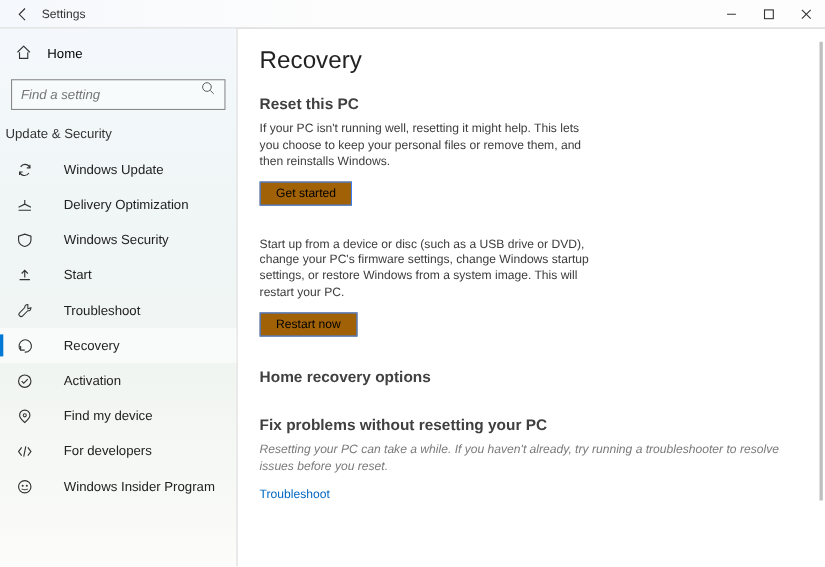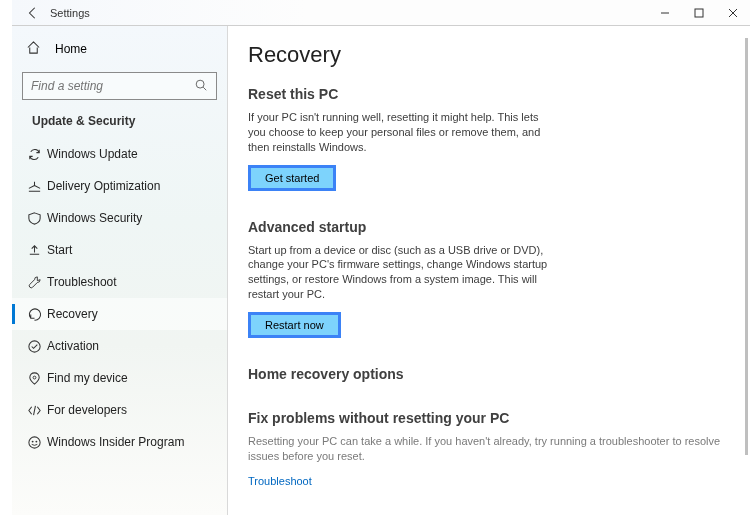--- a/index.html
+++ b/index.html
@@ -1,43 +1,43 @@
 <!DOCTYPE html>
 <html><head>
   <meta charset="utf-8">
   <style>
     * { margin: 0; padding: 0; box-sizing: border-box; font-family: "Segoe UI", Tahoma, sans-serif; }
     body { width: 750px; height: 515px; overflow: hidden; background: #fff; font-size: 12px; color: #000; }
-    .wrapper { display: flex; flex-direction: column; height: 100%; margin-left: 12px; }
+    .wrapper { display: flex; flex-direction: column; height: 100%; }
     .titlebar { display: flex; align-items: center; height: 26px; background: linear-gradient(90deg, #f5f8fc 0%, #fdfdfd 40%); border-bottom: 1px solid #cfcfcf; }
     .title-left { display: flex; align-items: center; gap: 10px; padding-left: 14px; }
     .title-left svg { display: block; }
     .title-text { font-size: 11px; color: #333; }
     .win-controls { margin-left: auto; display: flex; }
     .win-btn { width: 34px; height: 26px; display: flex; align-items: center; justify-content: center; cursor: pointer; }
     .win-btn svg { display: block; }
     .main { display: flex; flex: 1; min-height: 0; }
     .sidebar { width: 216px; background: linear-gradient(180deg, #f4f8fc 0%, #eff6f5 40%, #f1f5f2 65%, #fcfcfa 100%); border-right: 1px solid #d9d9d9; padding-top: 6px; display: flex; flex-direction: column; }
     .home-row { display: flex; align-items: center; gap: 14px; height: 34px; padding-left: 14px; cursor: pointer; }
     .home-row span { font-size: 12px; }
-    .search-box { margin: 6px 10px 14px 10px; border: 1px solid #8a8a8a; background: rgba(255,255,255,0.45); height: 28px; display: flex; align-items: center; padding: 0 8px; }
+    .search-box { margin: 6px 10px 14px 10px; border: 1px solid #8a8a8a; background: rgba(255,255,255,0.45); height: 28px; display: flex; padding: 0 8px; }
     .search-box input { flex: 1; background: transparent; border: 0; outline: 0; font-size: 12px; font-style: italic; color: #555; }
-    .section-title { padding: 0 14px 10px 20px; font-size: 12px; font-weight: 700; color: #333; }
+    .section-title { padding: 0 14px 10px 5px; font-size: 12px; font-weight: 400; color: #333; }
     .navlist { display: flex; flex-direction: column; }
-    .nav-item { display: flex; align-items: center; gap: 5px; height: 32px; padding-left: 14px; cursor: pointer; position: relative; font-size: 12px; color: #222; }
+    .nav-item { display: flex; align-items: center; gap: 28px; height: 32px; padding-left: 14px; cursor: pointer; position: relative; font-size: 12px; color: #222; }
     .nav-item.active { background: rgba(255,255,255,0.55); }
     .nav-item.active::before { content: ''; position: absolute; left: 0; top: 6px; bottom: 6px; width: 3px; background: #0078d4; }
     .nav-item .icn { width: 16px; height: 16px; display: flex; align-items: center; justify-content: center; }
     .content { flex: 1; padding: 16px 20px 0 20px; overflow-y: auto; position: relative; }
     .content h1 { font-weight: 400; font-size: 22px; margin-bottom: 18px; color: #222; }
     .sect { margin-bottom: 28px; }
     .sect h2 { font-weight: 600; font-size: 14px; color: #404040; margin-bottom: 8px; }
     .sect p.desc { font-size: 11px; color: #3c3c3c; max-width: 305px; line-height: 1.35; margin-bottom: 10px; }
-    .sect p.desc.gray { color: #7a7a7a; max-width: 520px; }
-    .btn { display: inline-block; background: #7dd3fc; border: 3px solid #3b82f6; padding: 4px 14px; font-size: 11px; cursor: pointer; }
+    .sect p.desc.gray { color: #7a7a7a; max-width: 520px; font-style: italic; }
+    .btn { display: inline-block; background: #a16207; border: 1px solid #3b82f6; padding: 4px 14px; font-size: 11px; cursor: pointer; }
     .link { color: #0067c0; font-size: 11px; cursor: pointer; display: inline-block; }
     .scr-track { position: absolute; right: 2px; top: 12px; bottom: 60px; width: 3px; background: #bfbfbf; }
   </style>
 </head>
 <body>
 
 <div class="wrapper">
   <div class="titlebar">
     <div class="title-left">
       <span>
@@ -184,21 +184,20 @@
       <div class="scr-track"></div>
       <h1>Recovery</h1>
 
       <div class="sect">
         <h2>Reset this PC</h2>
         <p class="desc">If your PC isn't running well, resetting it might help. This lets you choose to keep your personal files or remove them, and then reinstalls Windows.</p>
         <span class="btn">Get started</span>
       </div>
 
       <div class="sect">
-        <h2>Advanced startup</h2>
         <p class="desc">Start up from a device or disc (such as a USB drive or DVD), change your PC's firmware settings, change Windows startup settings, or restore Windows from a system image. This will restart your PC.</p>
         <span class="btn">Restart now</span>
       </div>
 
       <div class="sect">
         <h2>Home recovery options</h2>
       </div>
 
       <div class="sect">
         <h2>Fix problems without resetting your PC</h2>

